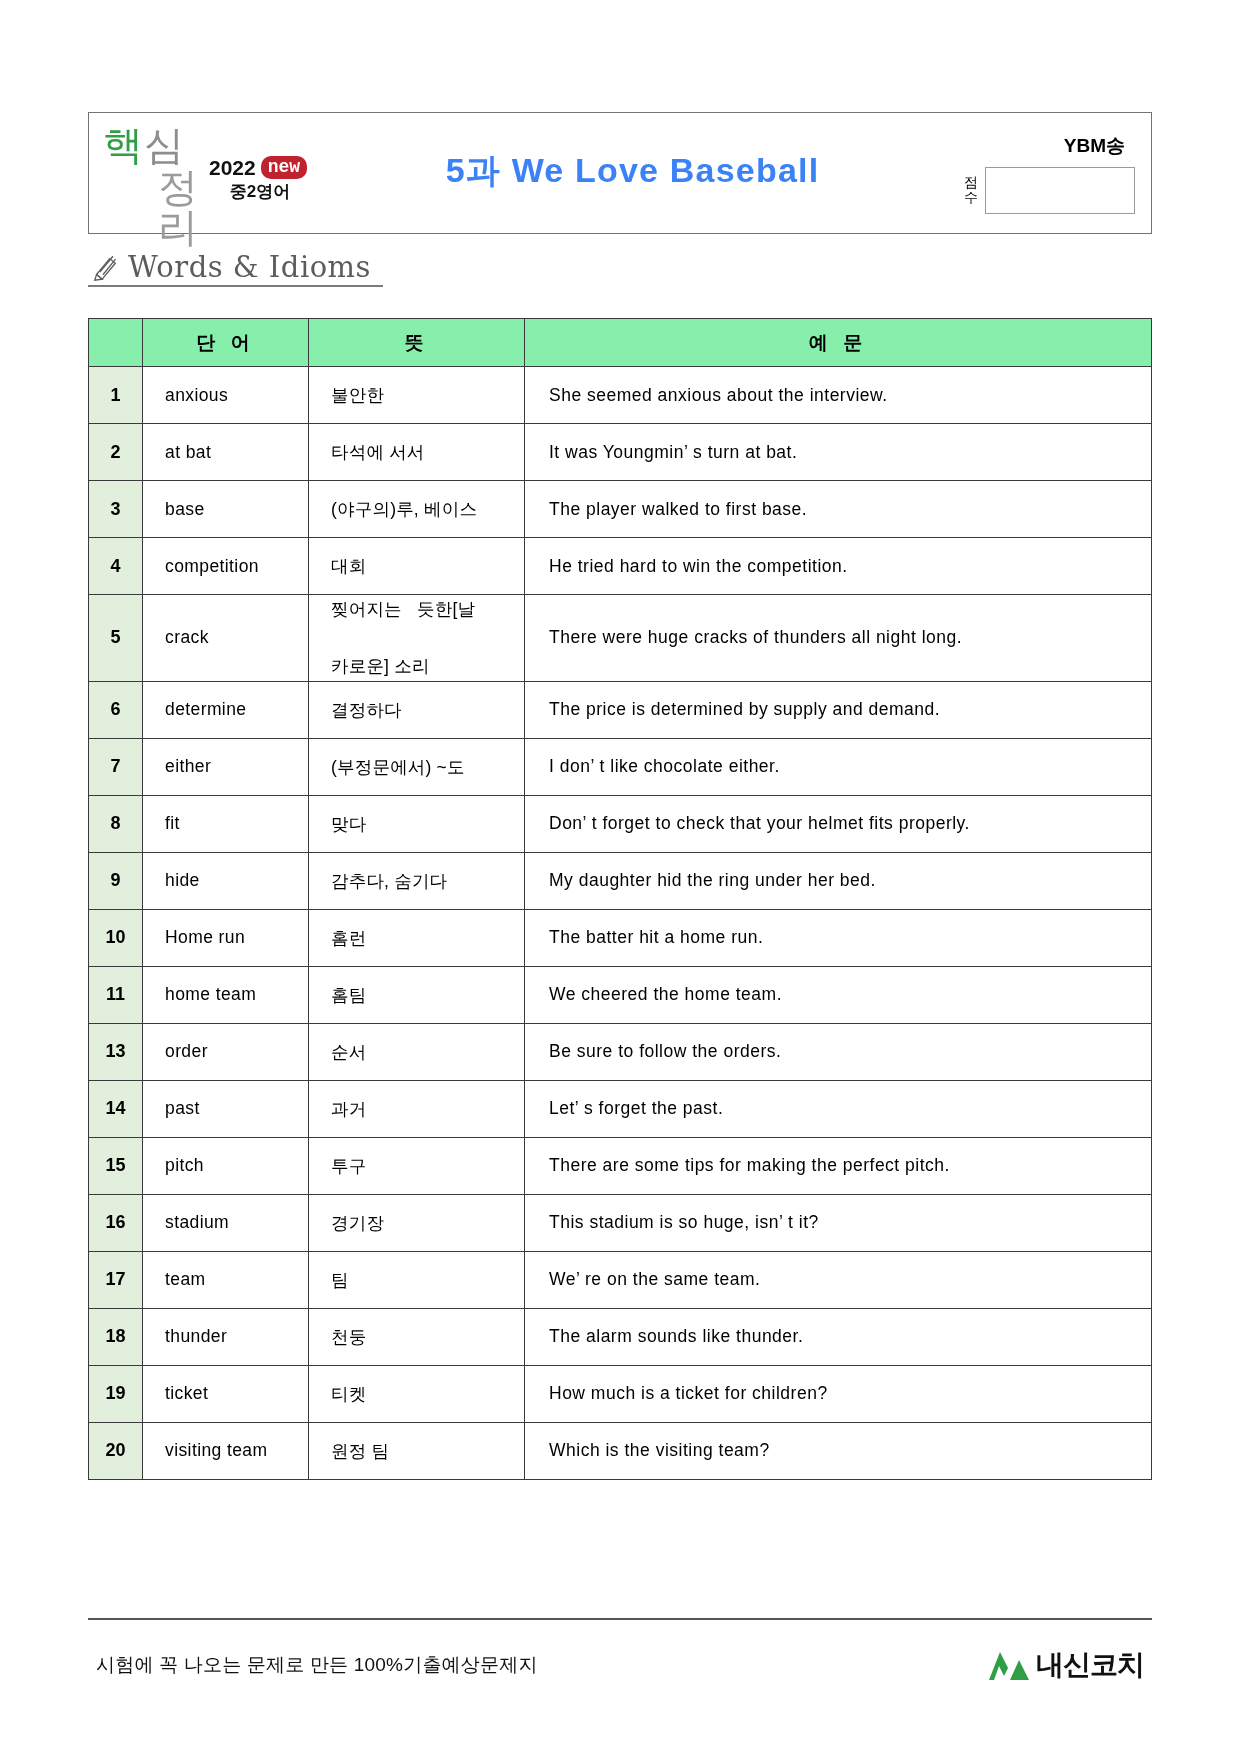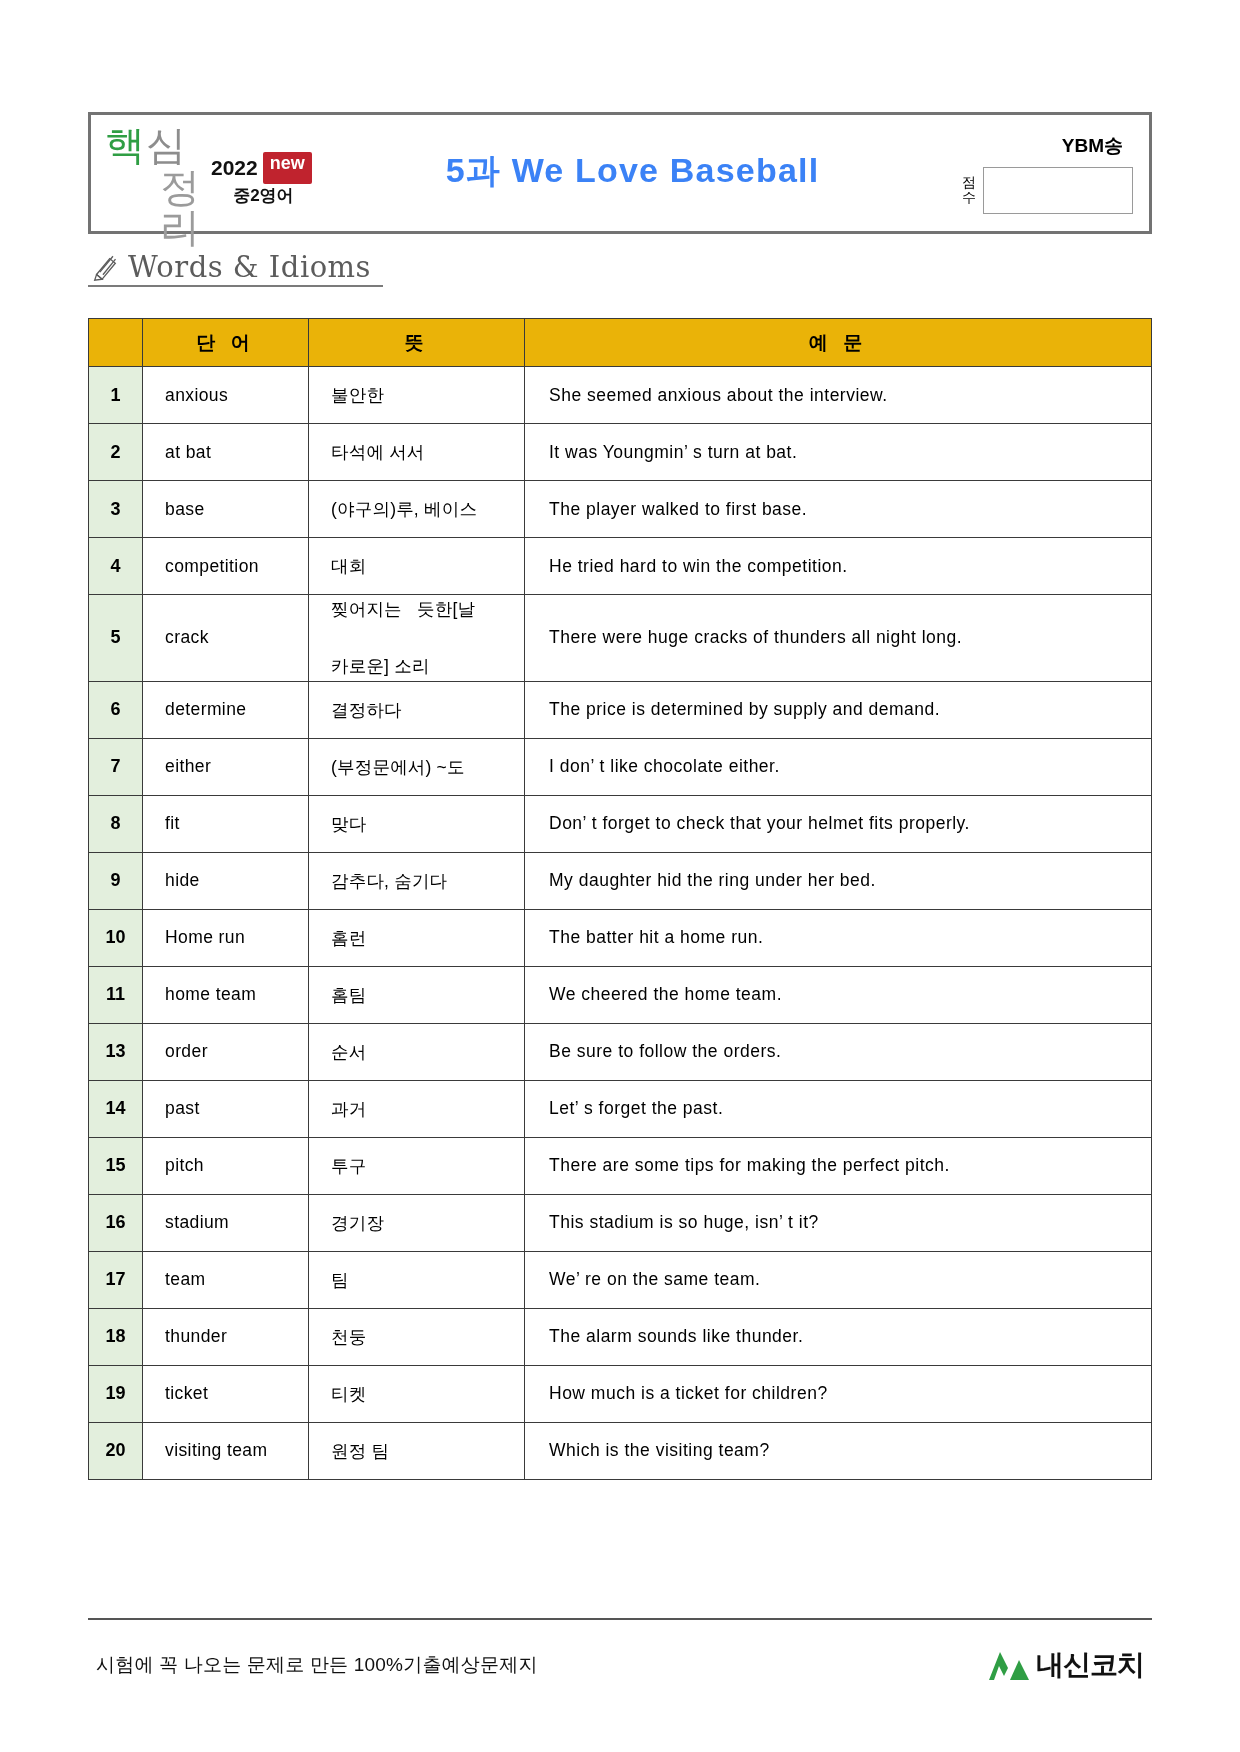--- a/index.html
+++ b/index.html
@@ -17,21 +17,21 @@
     padding: 0;
   }
 
   
   .header-box {
     position: absolute;
     left: 88px;
     top: 112px;
     width: 1064px;
     height: 122px;
-    border: 3px solid #737373;
+    border: 1px solid #737373;
     display: flex;
     align-items: stretch;
     background: #fff;
   }
   .brand {
     width: 270px;
     display: flex;
     align-items: center;
     padding-left: 14px;
     gap: 10px;
@@ -68,23 +68,24 @@
     gap: 5px;
     font-size: 21px;
     font-weight: bold;
     color: #111;
   }
   .brand-new {
     background: #c0232e;
     color: #fff;
     font-size: 18px;
     font-weight: bold;
-    padding: 1px 7px 10px 7px;
-    border-radius: 2px;
+    padding: 1px 7px 2px 7px;
+    border-radius: 10px;
     letter-spacing: 0px;
+    font-family: Liberation Mono, monospace;
   }
   .brand-line2 {
     margin-top: 0;
     font-size: 17px;
     font-weight: bold;
     color: #111;
     text-align: center;
     padding-left: 4px;
   }
   .header-title {
@@ -156,21 +157,21 @@
     top: 318px;
     width: 1064px;
     border-collapse: collapse;
     table-layout: fixed;
   }
   .tbl td, .tbl th {
     border: 1px solid #3a3a3a;
     padding: 0;
   }
   .tbl thead th {
-    background: #eab308;
+    background: #86efac;
     height: 48px;
     font-size: 19px;
     font-weight: bold;
     color: #000;
     letter-spacing: 5px;
     text-align: center;
   }
   .c-num   { width: 54px; }
   .c-word  { width: 166px; }
   .c-mean  { width: 216px; }

